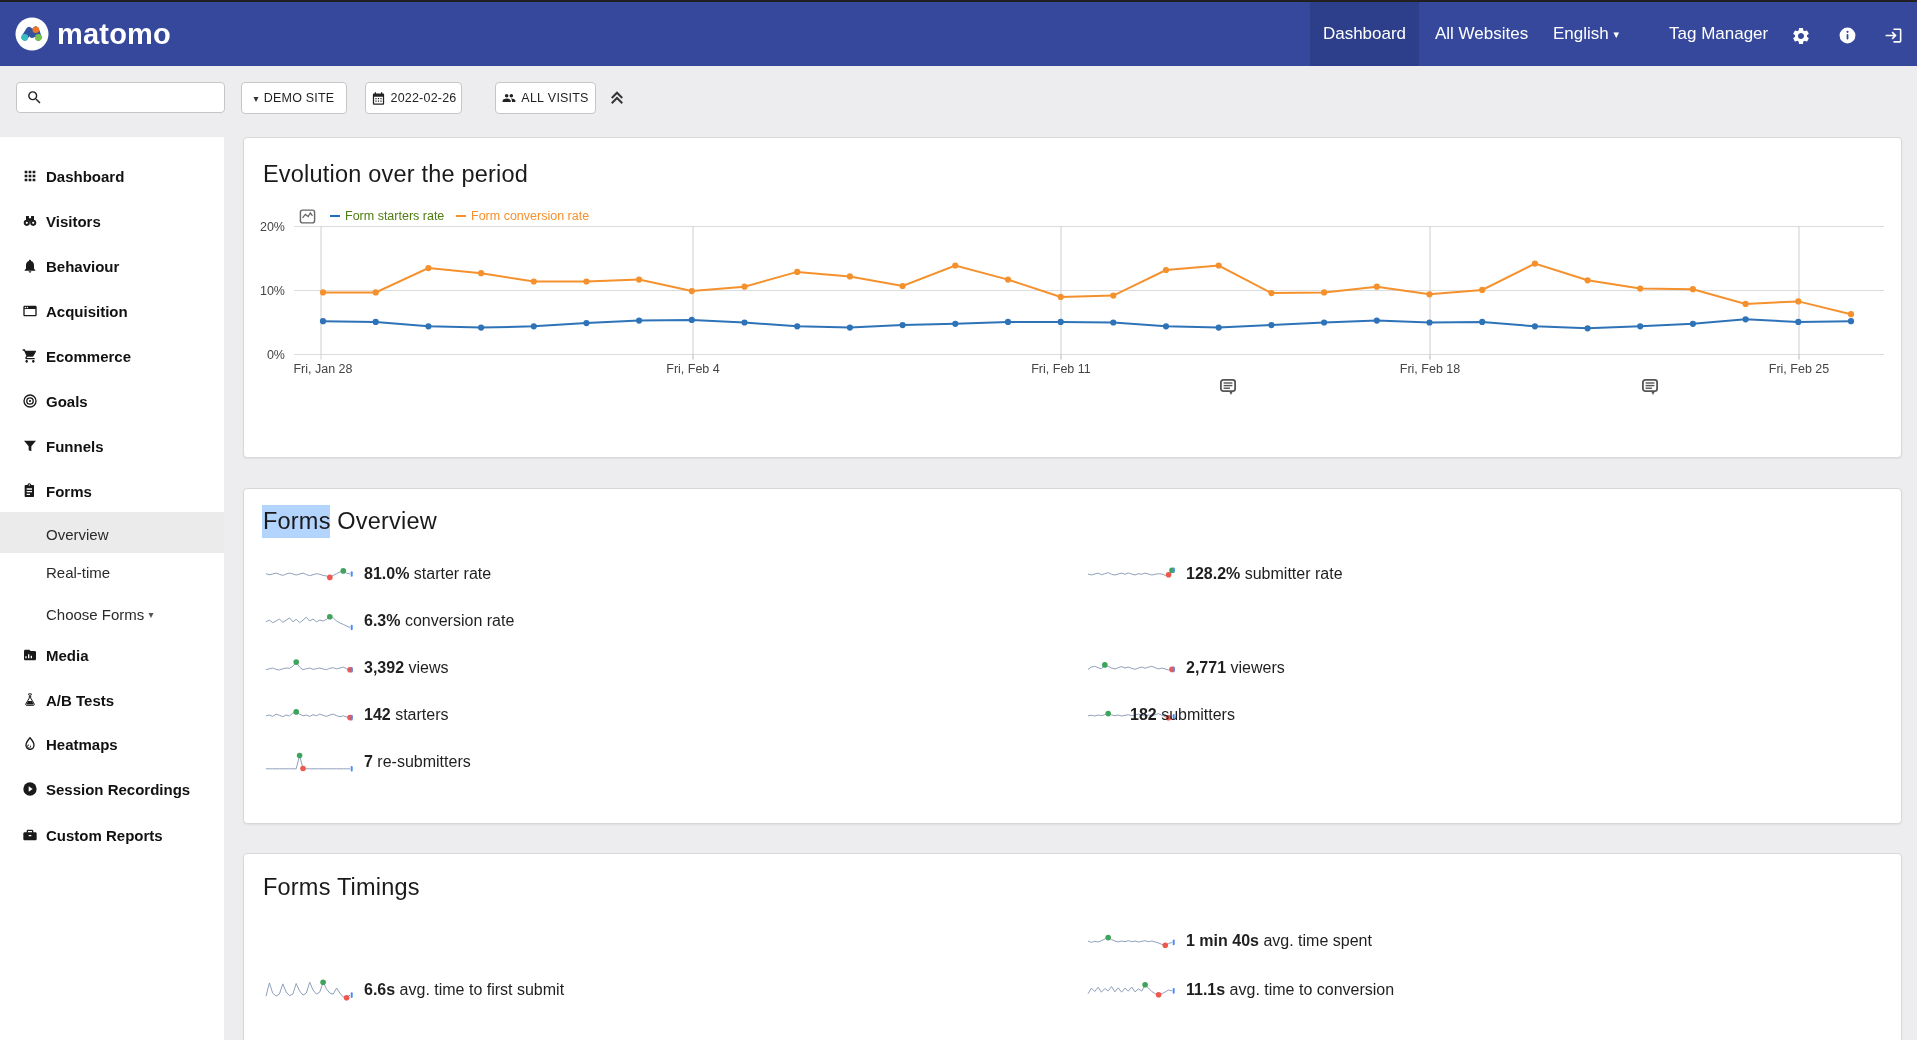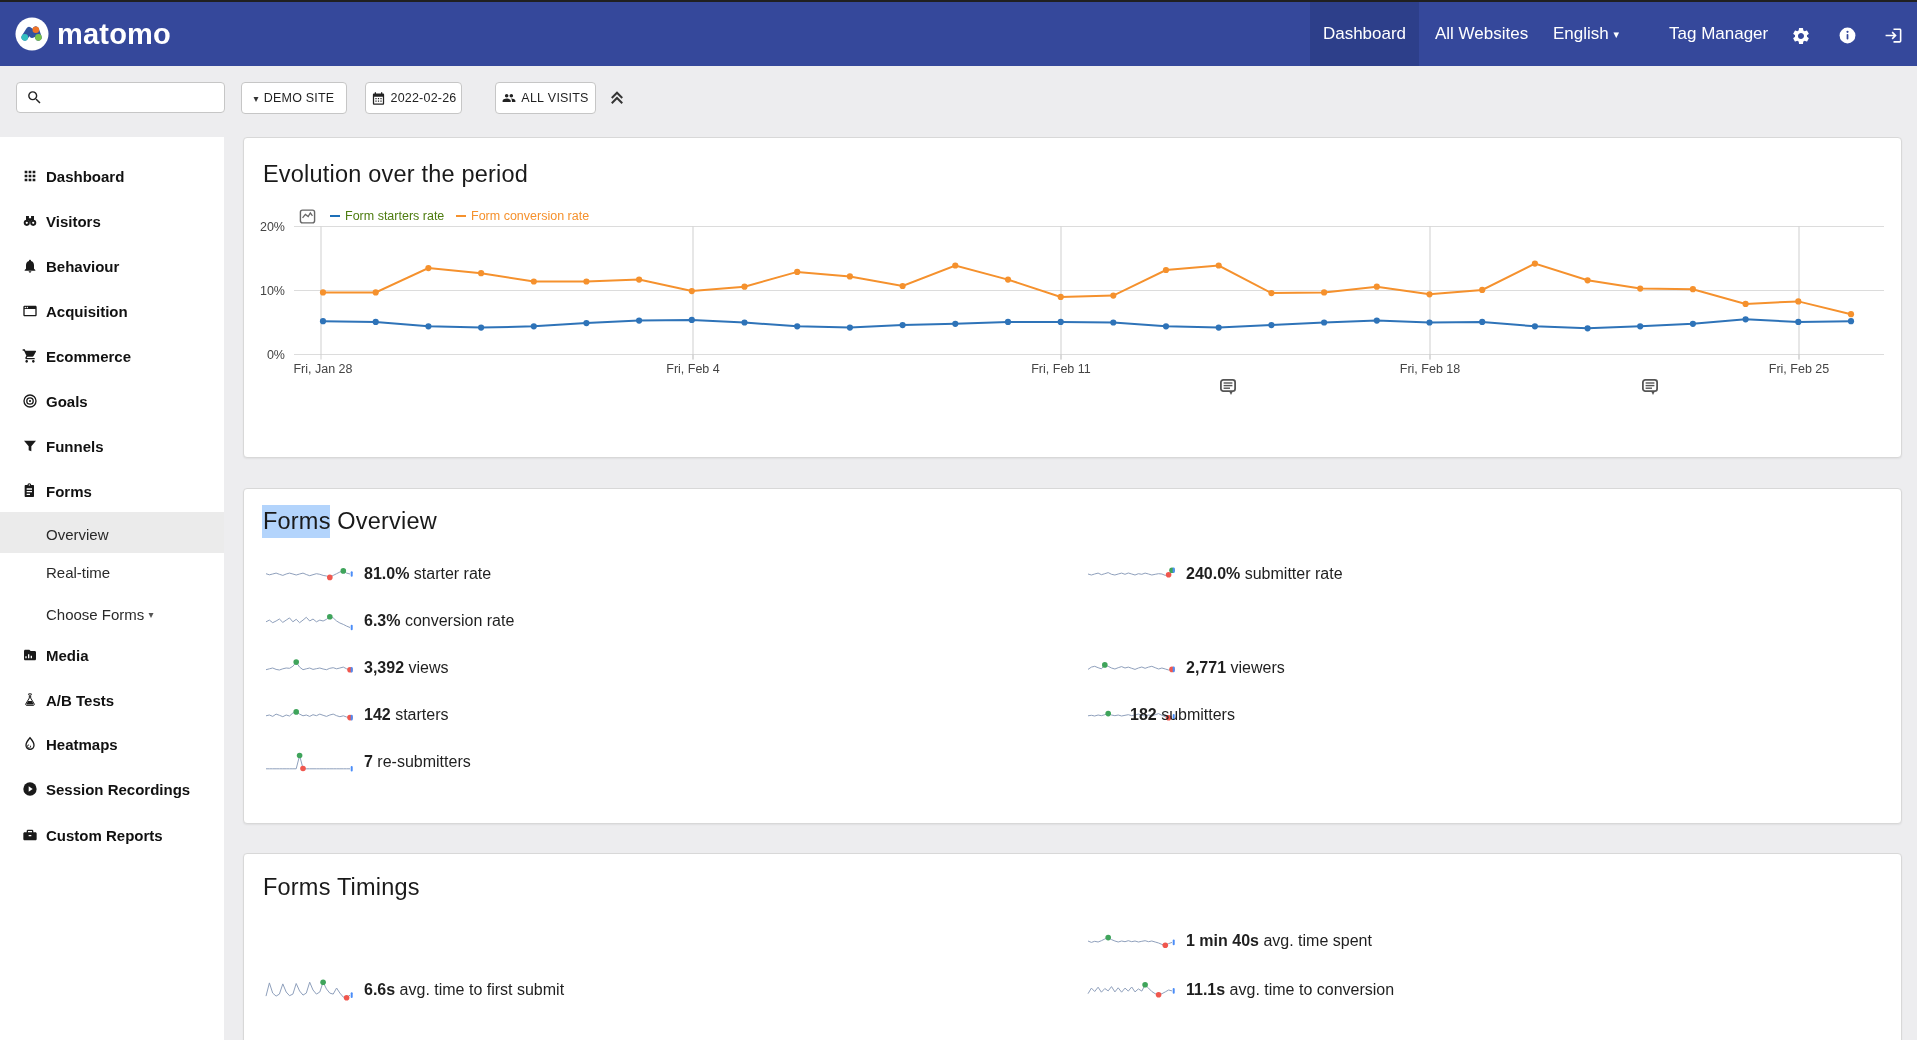--- a/index.html
+++ b/index.html
@@ -358,21 +358,21 @@
     </div>
   <div class="srow" style="top:74px">
       <div style="position:absolute;left:843px;top:0">
         <svg width="88" height="24" viewBox="0 0 88 24" style="display:block">
           <polyline points="1.0,11.0 4.4,12.0 7.7,11.0 11.1,10.1 14.4,11.7 17.8,10.7 21.2,9.6 24.5,11.3 27.9,12.0 31.2,11.0 34.6,10.1 38.0,11.3 41.3,10.0 44.7,11.0 48.0,12.0 51.4,10.7 54.8,11.3 58.1,10.1 61.5,11.0 64.8,12.0 68.2,11.3 71.6,10.7 74.9,11.0 78.3,12.4 81.6,11.8 85.0,7.3" fill="none" stroke="#8fa0bc" stroke-width="1"></polyline>
           <circle cx="81.6" cy="11.8" r="2.8" fill="#f0574e"></circle>
           <circle cx="85.0" cy="7.3" r="2.8" fill="#3fa45b"></circle>
           <rect x="85.7" y="4.5" width="2" height="5.6" rx="1" fill="#4b8df8"></rect>
         </svg>
       </div>
-      <div class="sval" style="left:942px"><b>240.0%</b> submitter rate</div>
+      <div class="sval" style="left:942px"><b>128.2%</b> submitter rate</div>
     </div>
   <div class="srow" style="top:168px">
       <div style="position:absolute;left:843px;top:0">
         <svg width="88" height="24" viewBox="0 0 88 24" style="display:block">
           <polyline points="1.0,12.4 4.4,10.1 7.7,9.3 11.1,10.7 14.4,11.8 17.8,7.9 21.2,9.3 24.5,11.0 27.9,12.0 31.2,10.7 34.6,9.6 38.0,11.0 41.3,10.1 44.7,11.3 48.0,12.4 51.4,11.0 54.8,10.0 58.1,11.3 61.5,10.1 64.8,9.3 68.2,10.7 71.6,12.0 74.9,11.0 78.3,12.0 81.6,13.0 85.0,12.4" fill="none" stroke="#8fa0bc" stroke-width="1"></polyline>
           <circle cx="17.8" cy="7.9" r="2.8" fill="#3fa45b"></circle>
           <circle cx="85.0" cy="12.4" r="2.8" fill="#f0574e"></circle>
           <rect x="85.7" y="9.6" width="2" height="5.6" rx="1" fill="#4b8df8"></rect>
         </svg>
       </div>

